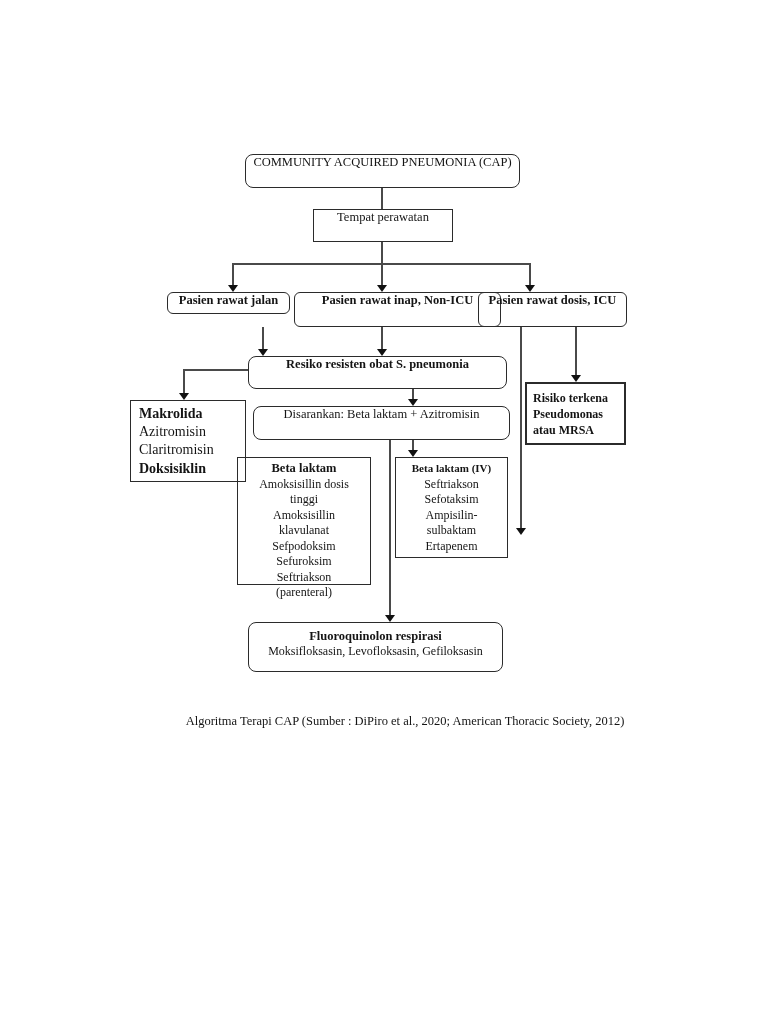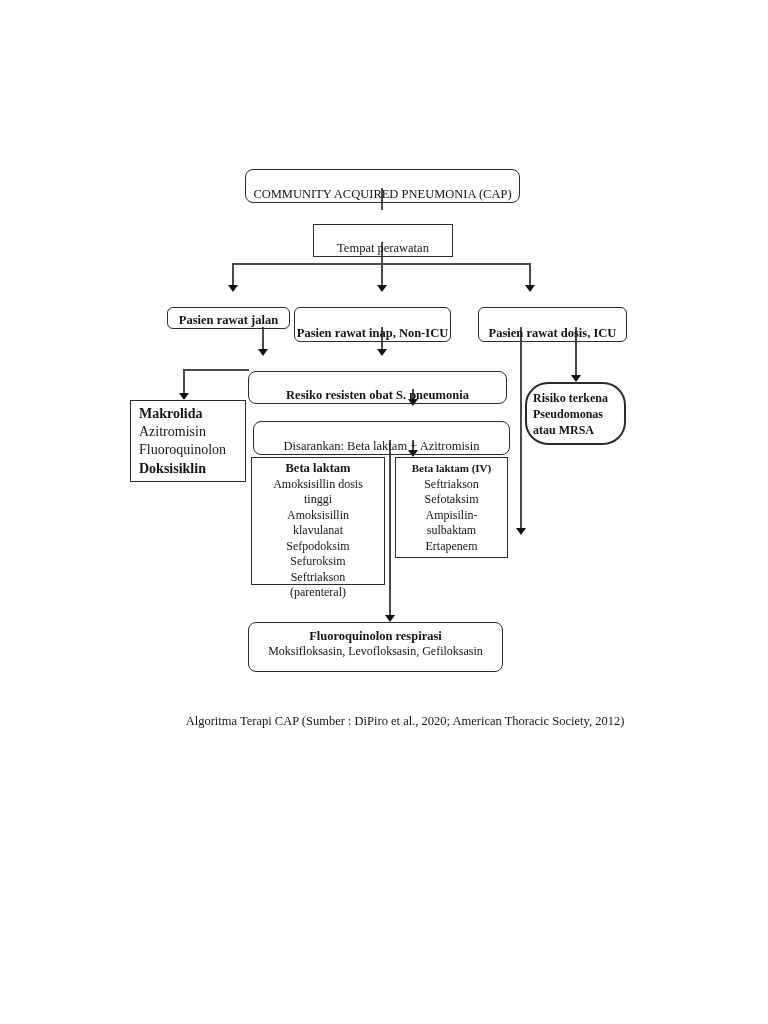--- a/index.html
+++ b/index.html
@@ -19,51 +19,50 @@
   .node {
     position: absolute;
     box-sizing: border-box;
     border: 1.5px solid #2b2b2b;
     background: transparent;
     font-size: 12.5px;
     line-height: 1.2;
   }
   .flexc {
     display: flex;
-    align-items: flex-end;
+    align-items: flex-start;
     justify-content: center;
     text-align: center;
-    margin-top: 15px;
   }
-  .b { font-weight: bold; border-radius: 23px; }
+  .b { font-weight: bold; }
   .rounded6 { border-radius: 6px; }
   .rounded8 { border-radius: 8px; }
   .vline, .hline {
     position: absolute;
     background: #4a4a4a;
   }
   .vline { width: 2px; }
   .hline { height: 2px; }
   .arr {
     position: absolute;
     width: 0; height: 0;
     border-left: 5px solid transparent;
     border-right: 5px solid transparent;
     border-top: 7px solid #111111;
   }
   
   #n-cap        { left: 245px; top: 154px; width: 275px; height: 34px; }
   #n-tempat     { left: 313px; top: 209px; width: 140px; height: 33px; }
   #n-jalan      { left: 167px; top: 292px; width: 123px; height: 22px; }
-  #n-nonicu     { left: 294px; top: 292px; width: 157px; height: 35px; }
+  #n-nonicu     { left: 294px; top: 292px; width: 207px; height: 35px; }
   #n-icu        { left: 478px; top: 292px; width: 149px; height: 35px; }
   #n-resiko     { left: 248px; top: 356px; width: 259px; height: 33px; }
   #n-makrolida  { left: 130px; top: 400px; width: 116px; height: 82px; padding: 4px 8px; font-size: 14px; line-height: 1.3; }
   #n-disarankan { left: 253px; top: 406px; width: 257px; height: 34px; }
-  #n-beta       { left: 251px; top: 457px; width: 134px; height: 128px; padding: 3px 9px 0; text-align: center; font-size: 12px; line-height: 15.5px; overflow: visible; }
+  #n-beta       { left: 237px; top: 457px; width: 134px; height: 128px; padding: 3px 9px 0; text-align: center; font-size: 12px; line-height: 15.5px; overflow: visible; }
   #n-betaiv     { left: 395px; top: 457px; width: 113px; height: 101px; padding: 3px 6px 0; text-align: center; font-size: 12px; line-height: 15.5px; }
   #n-mrsa       { left: 525px; top: 382px; width: 101px; height: 63px; padding: 6px 6px; font-size: 12px; line-height: 16px; border-width: 2px; }
   #n-note       { left: 515px; top: 535px; width: 112px; height: 130px; padding: 5px 6px; font-size: 12px; line-height: 15px; border-width: 2px; }
   #n-fluoro     { left: 248px; top: 622px; width: 255px; height: 50px; padding-top: 6px; text-align: center; }
   #n-fluoro .sub { font-size: 12px; }
   .caption {
     position: absolute;
     left: 0; top: 714px; width: 768px;
     text-align: center;
     font-size: 12.5px;
@@ -129,21 +128,21 @@
     <span>Pasien rawat dosis, ICU</span>
   </div>
 
   <div id="n-resiko" class="node rounded8 flexc b">
     <span>Resiko resisten obat S. pneumonia</span>
   </div>
 
   <div id="n-makrolida" class="node">
     <div class="b">Makrolida</div>
     <div>Azitromisin</div>
-    <div>Fluoroquinolon</div>
+    <div>Claritromisin</div>
     <div class="b">Doksisiklin</div>
   </div>
 
   <div id="n-disarankan" class="node rounded8 flexc">
     <span>Disarankan: Beta laktam + Azitromisin</span>
   </div>
 
   <div id="n-beta" class="node">
     <div class="b" style="font-size:12.5px;">Beta laktam</div>
     <div>Amoksisillin dosis tinggi</div>

